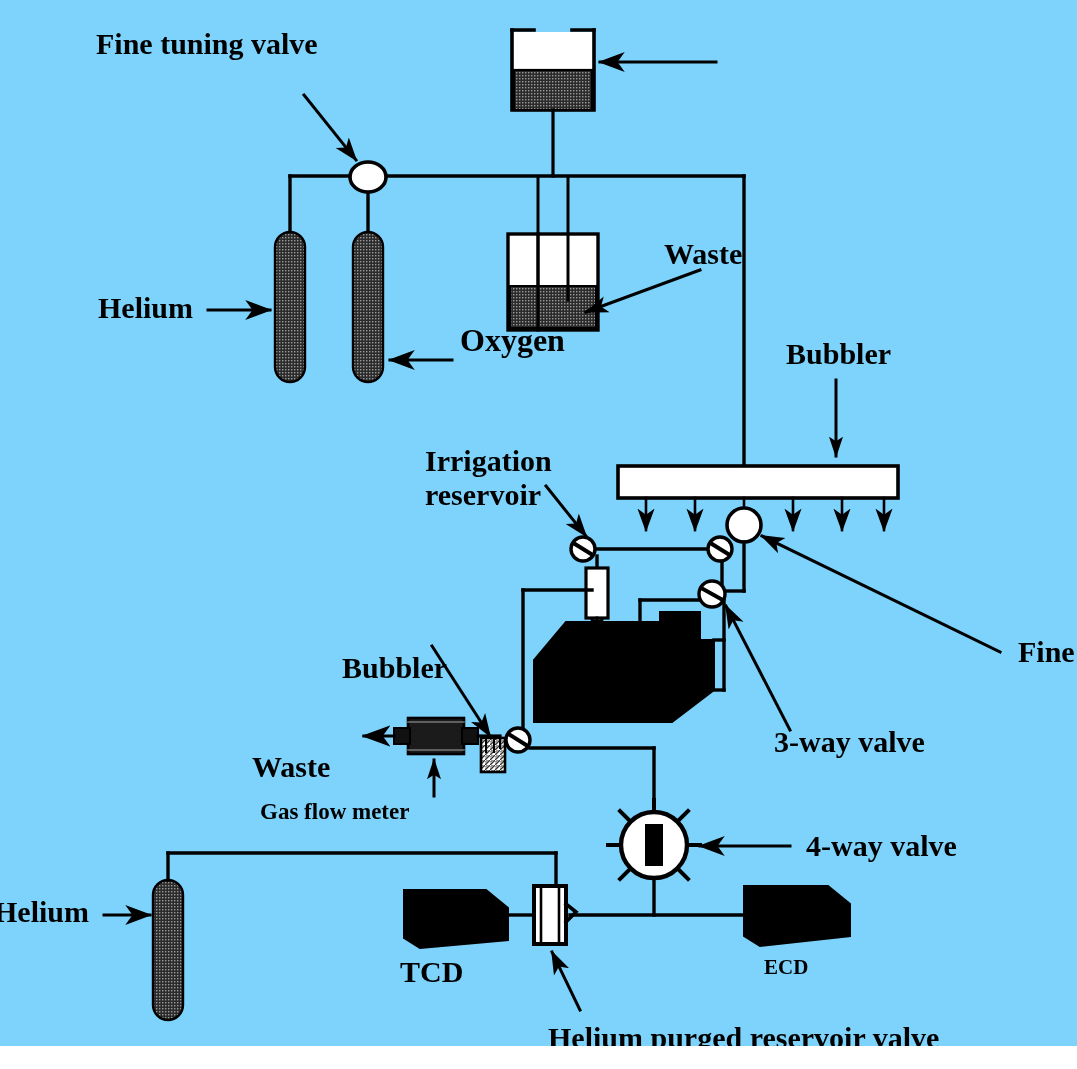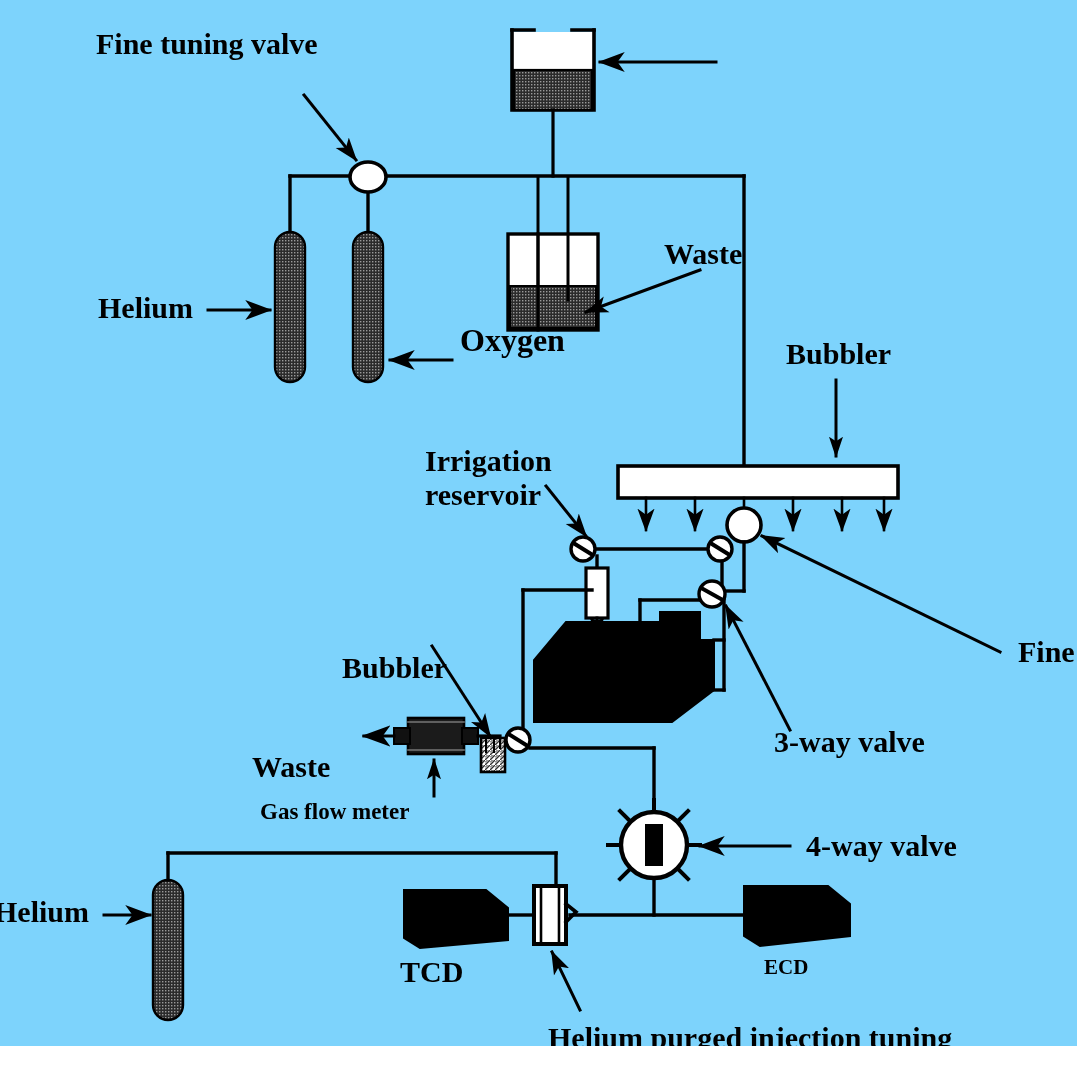--- a/index.html
+++ b/index.html
@@ -294,15 +294,15 @@
   <div class="lbl" style="left:260px; top:800px; font-size:23px;">Gas flow meter</div>
 
   <div class="lbl" style="left:806px; top:830px; font-size:30px;">4-way valve</div>
 
   <div class="lbl" style="left:-6px; top:896px; font-size:30px;">Helium</div>
 
   <div class="lbl" style="left:400px; top:956px; font-size:30px;">TCD</div>
 
   <div class="lbl" style="left:764px; top:956px; font-size:21px;">ECD</div>
 
-  <div class="lbl" style="left:548px; top:1022px; font-size:30px;">Helium purged injection tuning</div>
+  <div class="lbl" style="left:548px; top:1022px; font-size:30px;">Helium purged reservoir valve</div>
 
 </div>
 
 </body></html>

